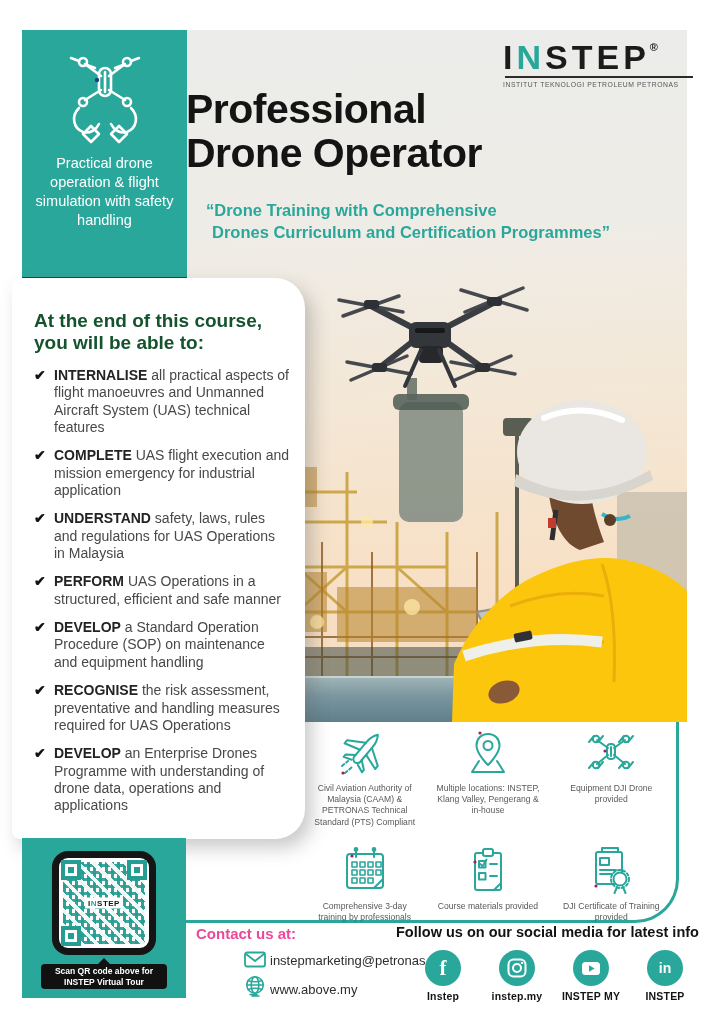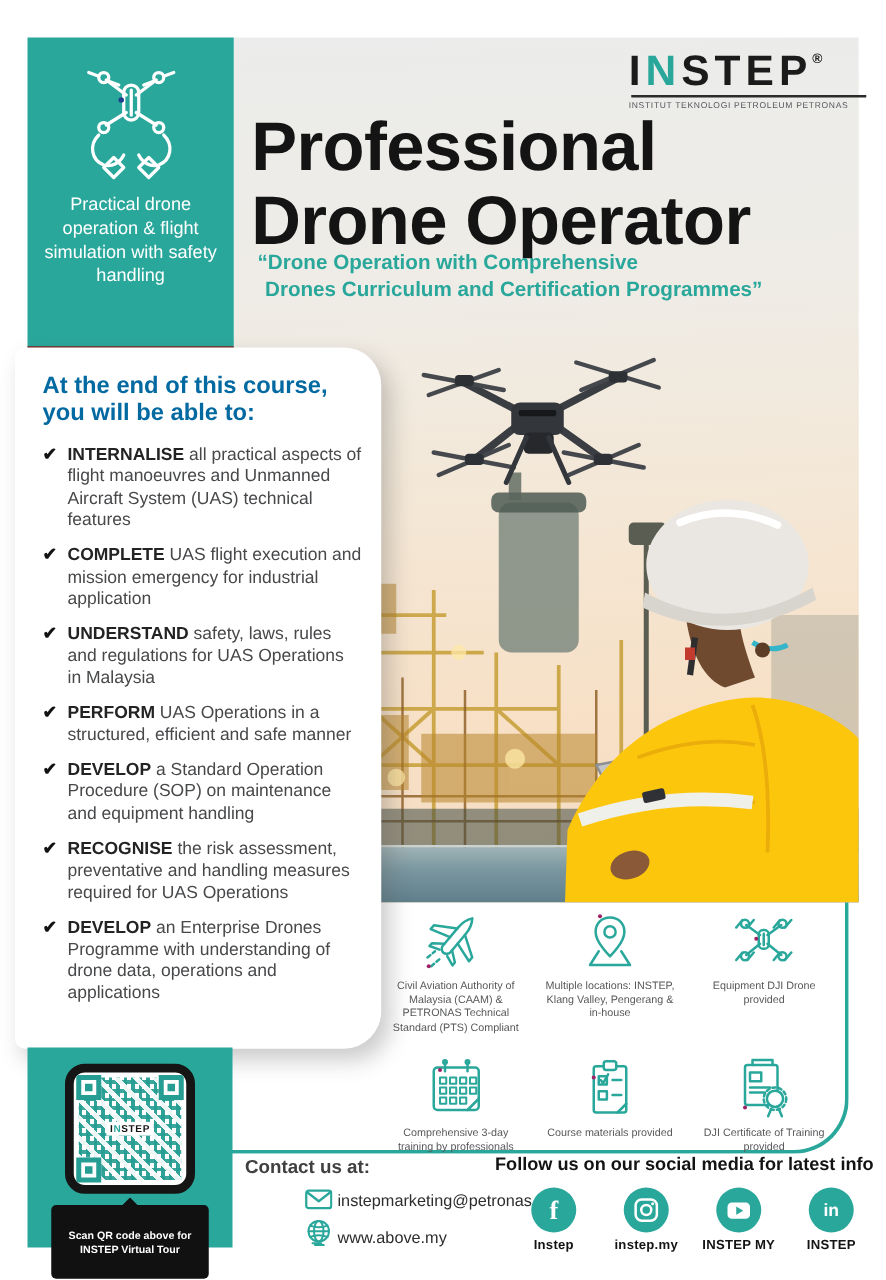--- a/index.html
+++ b/index.html
@@ -21,31 +21,31 @@
 
   
   .logo{position:absolute;left:503px;top:40px;width:192px;z-index:3;text-align:left;}
   .logo-word{font-size:34px;font-weight:bold;letter-spacing:4px;color:#1b1b1b;line-height:1;}
   .logo-word .tealn{color:#2aa79b;}
   .logo-reg{font-size:11px;vertical-align:18px;letter-spacing:0;color:#1b1b1b;font-weight:bold;}
   .logo-rule{border-top:2px solid #2b2b2b;margin:2px 2px 3px 2px;}
   .logo-tag{font-size:6.8px;letter-spacing:0.55px;color:#55565a;}
 
   
-  .title{position:absolute;left:201px;top:88px;z-index:3;font-size:55px;line-height:1.07;
+  .title{position:absolute;left:186px;top:88px;z-index:3;font-size:41px;line-height:1.07;
          font-weight:bold;color:#141414;letter-spacing:-0.5px;}
   .quote{position:absolute;left:206px;top:199px;z-index:3;color:#2aa79b;font-weight:bold;
          font-size:16.5px;line-height:1.35;}
   .quote .q2{padding-left:6px;}
 
   
   .card{position:absolute;left:12px;top:278px;width:293px;height:561px;background:#fff;z-index:4;
         border-radius:8px 30px 30px 8px;box-shadow:7px 9px 18px rgba(90,90,90,.32);
         padding:20px 16px 0 22px;box-sizing:border-box;}
-  .card h2{margin:0 0 12px 0;font-size:19px;line-height:1.18;color:#0369a1;}
+  .card h2{margin:12px 0 12px 0;font-size:19px;line-height:1.18;color:#14532d;}
   .oc-list{list-style:none;margin:0;padding:0;}
   .oc{display:flex;margin-bottom:11px;}
   .chk{flex:0 0 20px;font-size:14px;font-weight:bold;color:#121212;line-height:1.2;}
   .oc-t{margin:0;flex:1;font-size:14px;line-height:1.24;color:#47484a;}
   .oc-t b{color:#232324;}
 
   
   .frame{position:absolute;left:170px;top:700px;width:506px;height:220px;z-index:1;
          border-right:3px solid #2aa79b;border-bottom:3px solid #2aa79b;border-bottom-right-radius:44px;}
   .features{position:absolute;left:311px;top:726px;width:354px;z-index:2;display:grid;
@@ -63,27 +63,27 @@
        repeating-linear-gradient(45deg,rgba(255,255,255,.9) 0 4px,transparent 4px 11px),
        repeating-linear-gradient(90deg,rgba(38,157,146,.95) 0 3px,transparent 3px 6px),
        repeating-linear-gradient(0deg,rgba(38,157,146,.9) 0 3px,transparent 3px 7px);}
   .fd{position:absolute;width:20px;height:20px;border:4px solid #269d92;background:#fff;box-sizing:border-box;}
   .fd::after{content:"";position:absolute;inset:3px;background:#269d92;}
   .fd.tl{left:2px;top:2px}.fd.tr{right:2px;top:2px}.fd.bl{left:2px;bottom:2px}
   .qr-center{position:absolute;left:50%;top:50%;transform:translate(-50%,-50%);background:#fff;
              padding:1px 3px;font-size:8px;font-weight:bold;letter-spacing:.5px;color:#151515;white-space:nowrap;}
   .qr-center .tealn{color:#2aa79b;}
   .qr-label{position:relative;width:122px;margin:9px auto 0;background:#111;color:#fff;border-radius:4px;
-            font-size:8.5px;font-weight:bold;line-height:1.25;text-align:center;padding:19px 2px;}
+            font-size:8.5px;font-weight:bold;line-height:1.25;text-align:center;padding:2px 2px;}
   .qr-label::before{content:"";position:absolute;top:-6px;left:50%;margin-left:-7px;width:0;height:0;
             border-left:7px solid transparent;border-right:7px solid transparent;border-bottom:7px solid #111;}
 
   
   .contact{position:absolute;left:196px;top:925px;z-index:3;}
-  .contact-h{font-size:15px;font-weight:bold;color:#404040;margin:0 0 9px 0;}
+  .contact-h{font-size:15px;font-weight:bold;color:#ec4899;margin:0 0 9px 0;}
   .crow{display:flex;align-items:flex-end;margin-bottom:7px;padding-left:48px;}
   .crow .cicn{width:26px;display:flex;justify-content:flex-start;}
   .ctext{font-size:13px;color:#2d2d2f;}
 
   
   .social{position:absolute;left:396px;top:924px;width:310px;z-index:3;}
   .social-h{font-size:14.5px;font-weight:bold;color:#131313;margin:0;}
   .social-row{display:flex;justify-content:space-between;margin-top:10px;padding:0 8px 0 14px;}
   .acct{text-align:center;width:66px;}
   .circ{width:36px;height:36px;border-radius:50%;background:#2aa79b;margin:0 auto 4px;
@@ -209,21 +209,21 @@
     <div class="logo-word"><span>I</span><span class="tealn">N</span><span>STEP</span><span class="logo-reg">®</span></div>
     <div class="logo-rule"></div>
     <div class="logo-tag">INSTITUT TEKNOLOGI PETROLEUM PETRONAS</div>
   </div>
 
   <div class="title">
     <div>Professional</div>
     <div>Drone Operator</div>
   </div>
   <div class="quote">
-    <div>“Drone Operation with Comprehensive</div>
+    <div>“Drone Training with Comprehensive</div>
     <div class="q2">Drones Curriculum and Certification Programmes”</div>
   </div>
 
   <div class="card">
     <h2>
       <div>At the end of this course,</div>
       <div>you will be able to:</div>
     </h2>
     <ul class="oc-list">
       <li class="oc">

